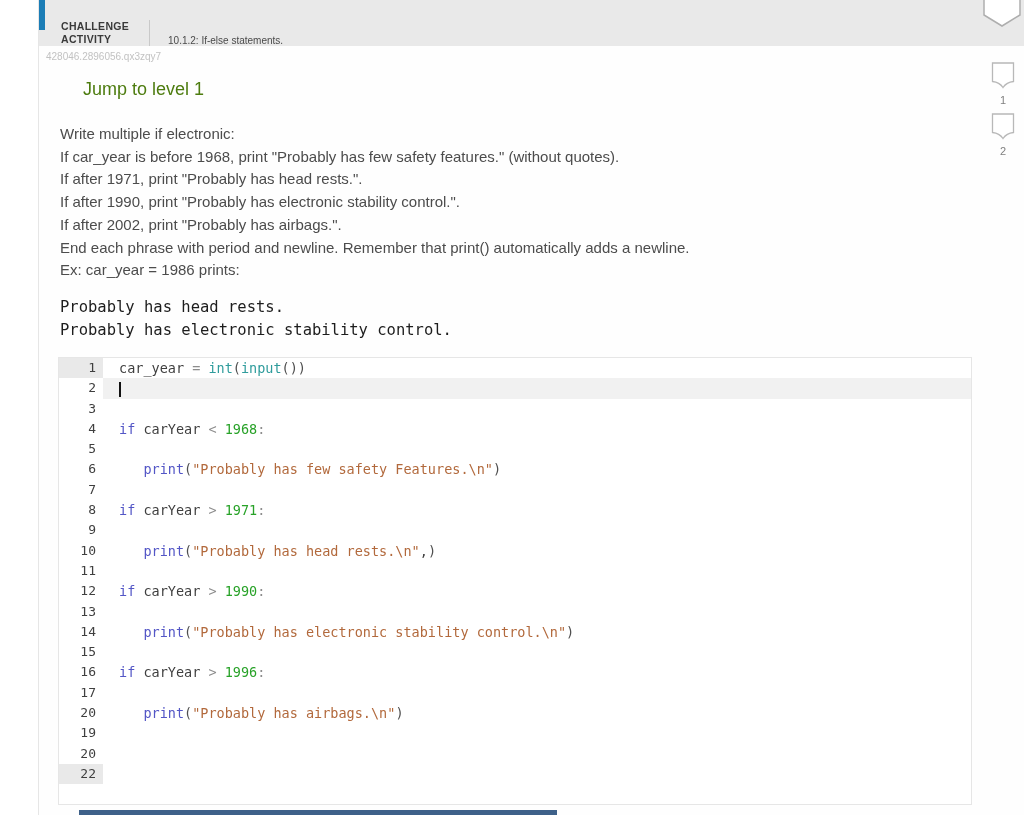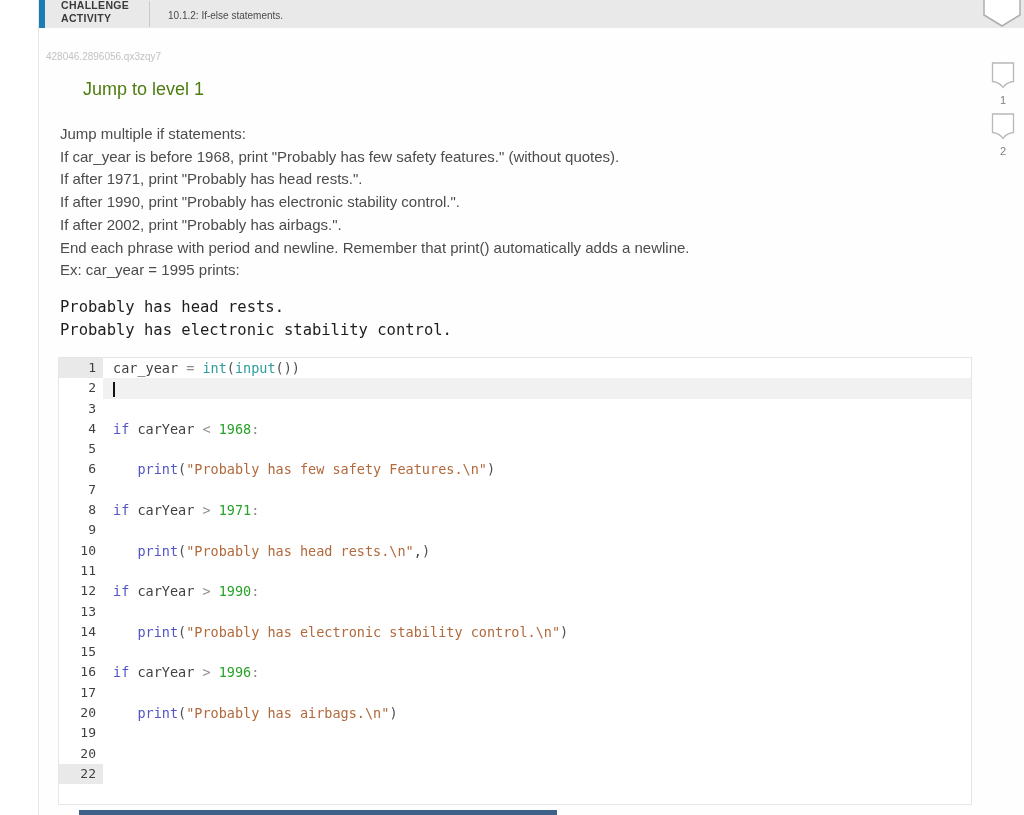--- a/index.html
+++ b/index.html
@@ -4,42 +4,42 @@
 <style>
   html,body{margin:0;padding:0;}
   body{
     width:1024px;height:815px;position:relative;overflow:hidden;
     background:#ffffff;font-family:"Liberation Sans",sans-serif;
     -webkit-font-smoothing:antialiased;
   }
   
   .container{position:absolute;left:38px;top:0;right:0;bottom:0;border-left:1px solid #e6e6e6;background:#fefefe;}
   
-  .header{position:absolute;left:0;top:0;right:0;height:28px;background:#e9e9e9;overflow:hidden;display:flex;align-items:center;}
+  .header{position:absolute;left:0;top:0;right:0;height:46px;background:#e9e9e9;overflow:hidden;display:flex;align-items:flex-end;}
   .accent-bar{position:absolute;left:0;top:0;width:6px;height:30px;background:#1b7db6;}
   .kicker{margin:-5px 0 0 22px;font-size:10.5px;font-weight:bold;color:#3a3a3a;line-height:13px;letter-spacing:.3px;}
   .hdr-divider{width:1px;height:26px;background:#c9c9c9;margin:0 0 0 20px;}
   .hdr-title{margin:2px 0 0 18px;font-size:10px;color:#4a4a4a;}
   .big-banner{position:absolute;right:2px;top:-9px;}
   
   .id-code{position:absolute;left:7px;top:51px;font-size:10px;color:#c2c2c2;}
   .jump-link{position:absolute;left:44px;top:79px;font-size:18px;color:#4d7c0f;cursor:pointer;text-decoration:none;}
   
   .levels{position:absolute;left:951px;top:62px;width:26px;text-align:center;}
   .level{margin-bottom:6px;}
   .level-num{font-size:11px;color:#808080;line-height:13px;margin:1px 0 6px 0;}
   
   .problem{position:absolute;left:21px;top:123px;width:900px;font-size:15px;line-height:22.7px;color:#4c4c4c;}
   .example{position:absolute;left:21px;top:296px;font-family:"DejaVu Sans Mono",monospace;font-size:15.5px;line-height:23.2px;color:#1d1d1d;white-space:pre;}
   
   .editor{position:absolute;left:19px;top:357px;width:914px;height:448px;background:#ffffff;border:1px solid #e6e6e6;box-sizing:border-box;font-family:"DejaVu Sans Mono",monospace;}
   .ed-row{display:flex;height:20.3px;align-items:center;}
   .ed-gutter{width:44px;box-sizing:border-box;padding-right:7px;text-align:right;font-size:13px;color:#3f3f3f;height:100%;line-height:20.3px;flex:none;}
   .ed-gutter.hl{background:#e9e9e9;}
-  .ed-code{flex:1;height:100%;line-height:20.3px;font-size:13.5px;white-space:pre;padding-left:10px;box-sizing:border-box;position:relative;}
+  .ed-code{flex:1;height:100%;line-height:20.3px;font-size:13.5px;white-space:pre;padding-left:16px;box-sizing:border-box;position:relative;}
   .ed-code.active{background:#f1f1f1;}
   .cursor{display:inline-block;width:2px;height:15px;background:#111;vertical-align:middle;margin-right:-2px;}
   .tok-pln{color:#3f3f3f;}
   .tok-kw{color:#5356c6;}
   .tok-fn{color:#2f9c9c;}
   .tok-num{color:#28a228;}
   .tok-str{color:#b2693c;}
   .tok-opr{color:#8d8d8d;}
   .tok-par{color:#4f4f4f;}
   
@@ -69,27 +69,27 @@
   <div class="levels">
       <div class="level"><svg width="24" height="27" viewBox="0 0 24 27">
           <path d="M1.5 1 H22.5 V19.5 C17.5 20 14 22.5 12 25.5 C10 22.5 6.5 20 1.5 19.5 Z" fill="#ffffff" stroke="#b8b8b8" stroke-width="1.3"></path>
         </svg><div class="level-num">1</div></div>
       <div class="level"><svg width="24" height="27" viewBox="0 0 24 27">
           <path d="M1.5 1 H22.5 V19.5 C17.5 20 14 22.5 12 25.5 C10 22.5 6.5 20 1.5 19.5 Z" fill="#ffffff" stroke="#b8b8b8" stroke-width="1.3"></path>
         </svg><div class="level-num">2</div></div>
     </div>
 
   <div class="problem">
-      <div>Jump multiple if statements:</div>
+      <div>Write multiple if electronic:</div>
       <div>If car_year is before 1968, print "Probably has few safety features." (without quotes).</div>
       <div>If after 1971, print "Probably has head rests.".</div>
       <div>If after 1990, print "Probably has electronic stability control.".</div>
       <div>If after 2002, print "Probably has airbags.".</div>
       <div>End each phrase with period and newline. Remember that print() automatically adds a newline.</div>
-      <div>Ex: car_year = 1995 prints:</div>
+      <div>Ex: car_year = 1986 prints:</div>
     </div>
 
   <div class="example"><div>Probably has head rests.</div><div>Probably has electronic stability control.</div></div>
 
   <div class="editor">
       <div class="ed-row">
         <div class="ed-gutter hl">1</div>
         <div class="ed-code"><span class="tok-pln">car_year </span><span class="tok-opr">= </span><span class="tok-fn">int</span><span class="tok-par">(</span><span class="tok-fn">input</span><span class="tok-par">())</span></div>
       </div>
       <div class="ed-row">

